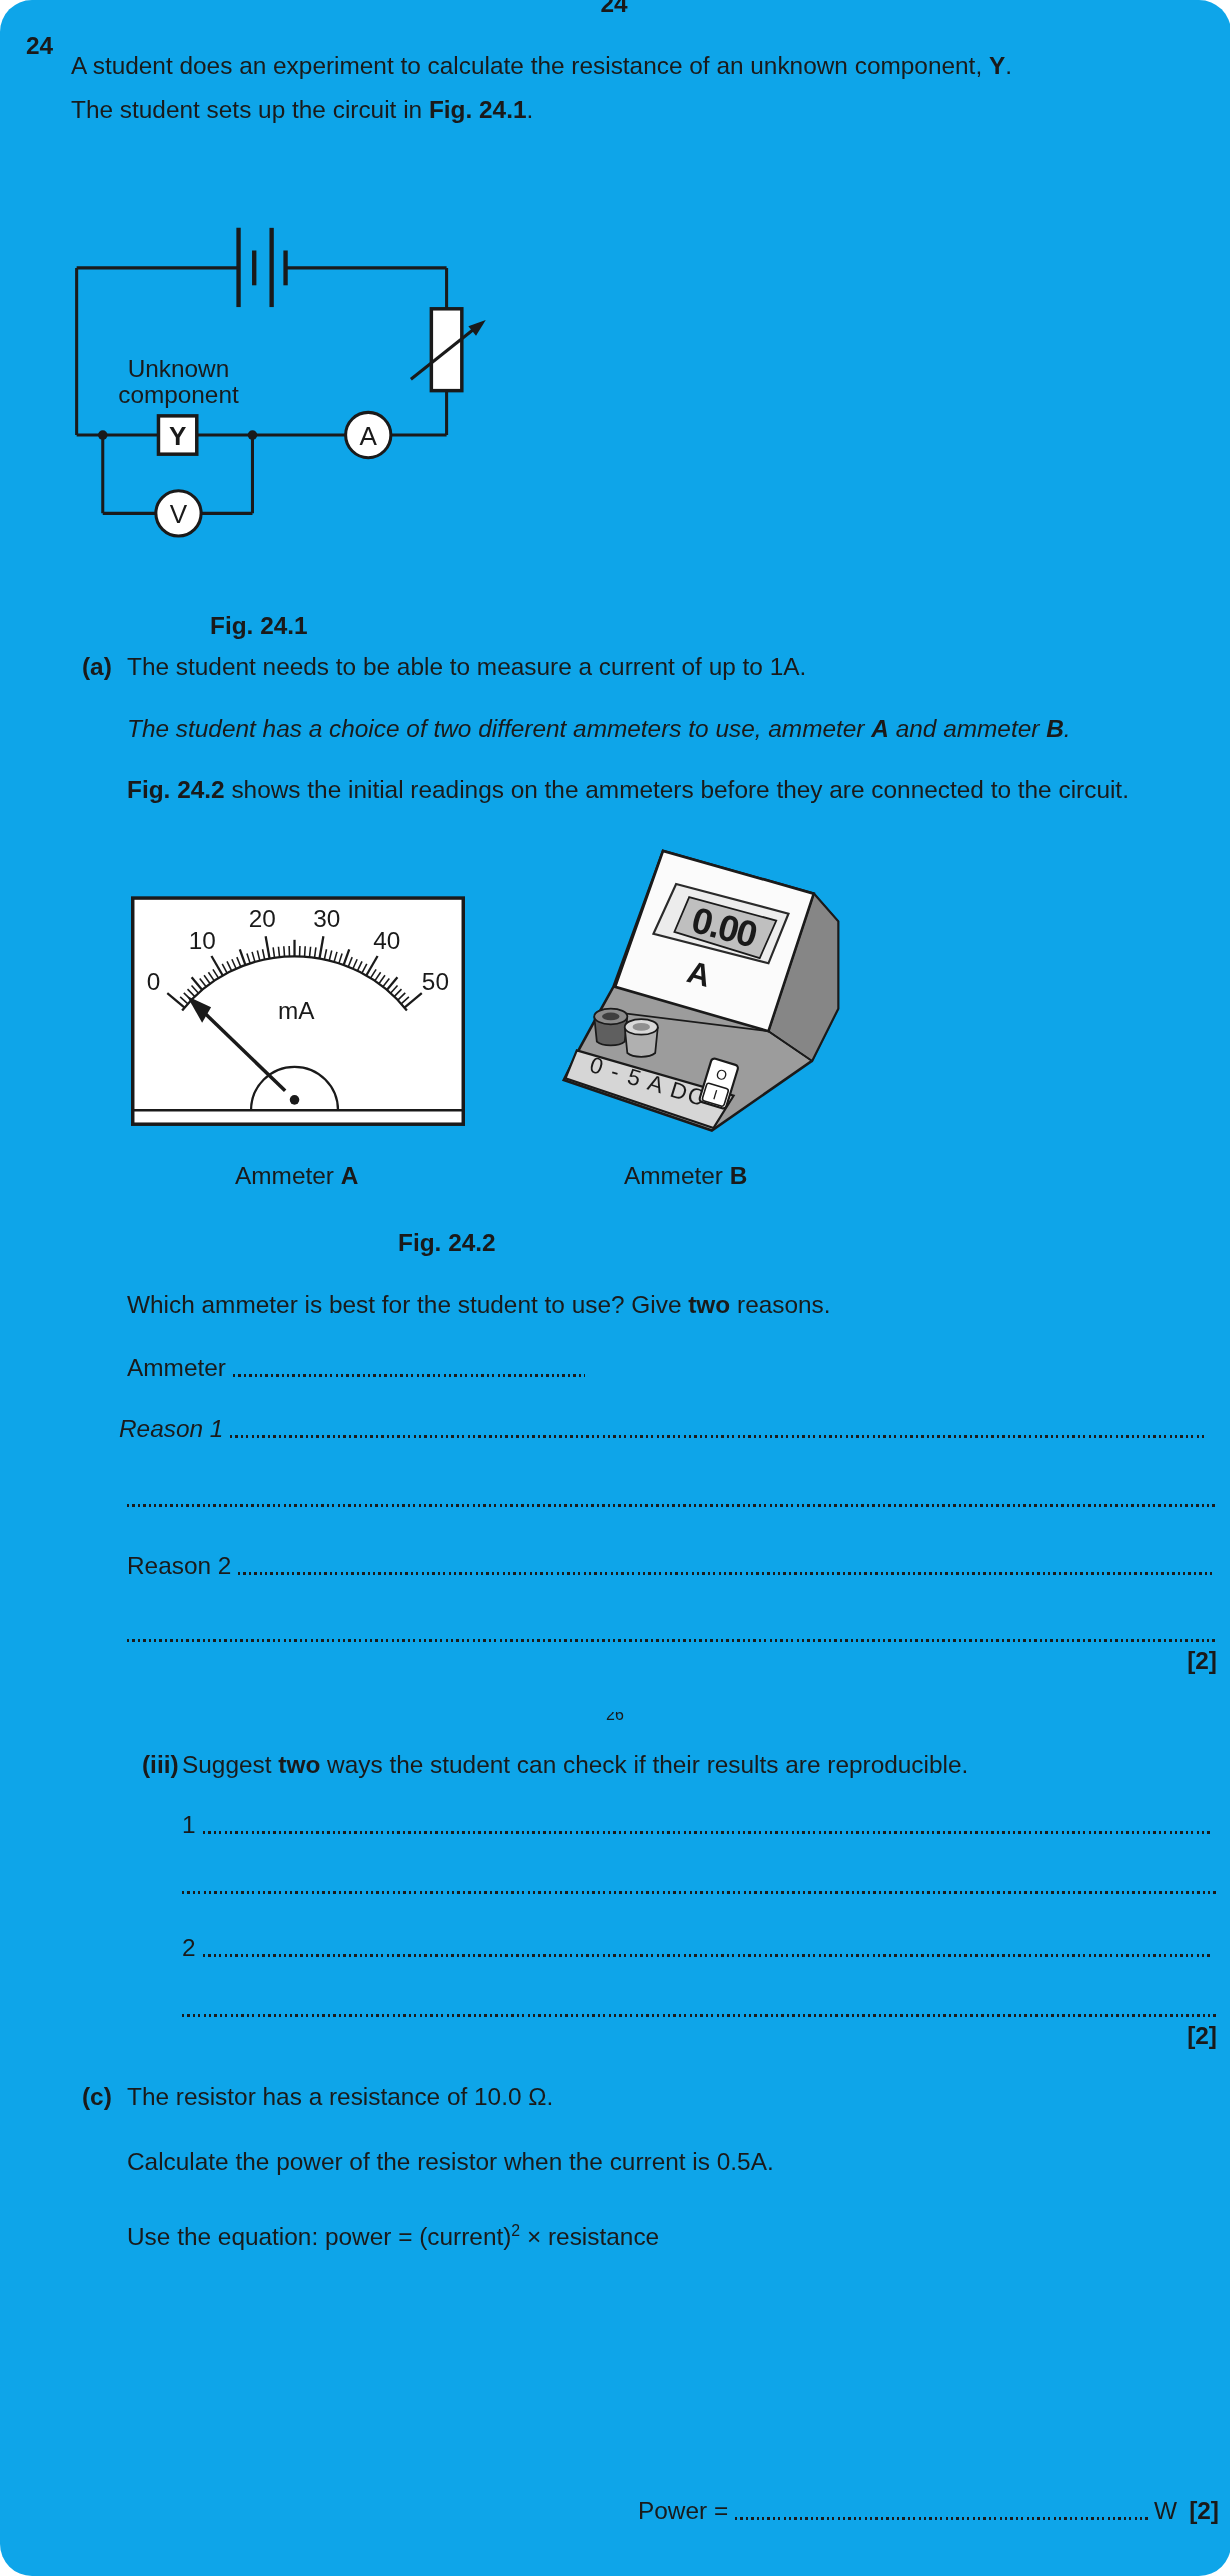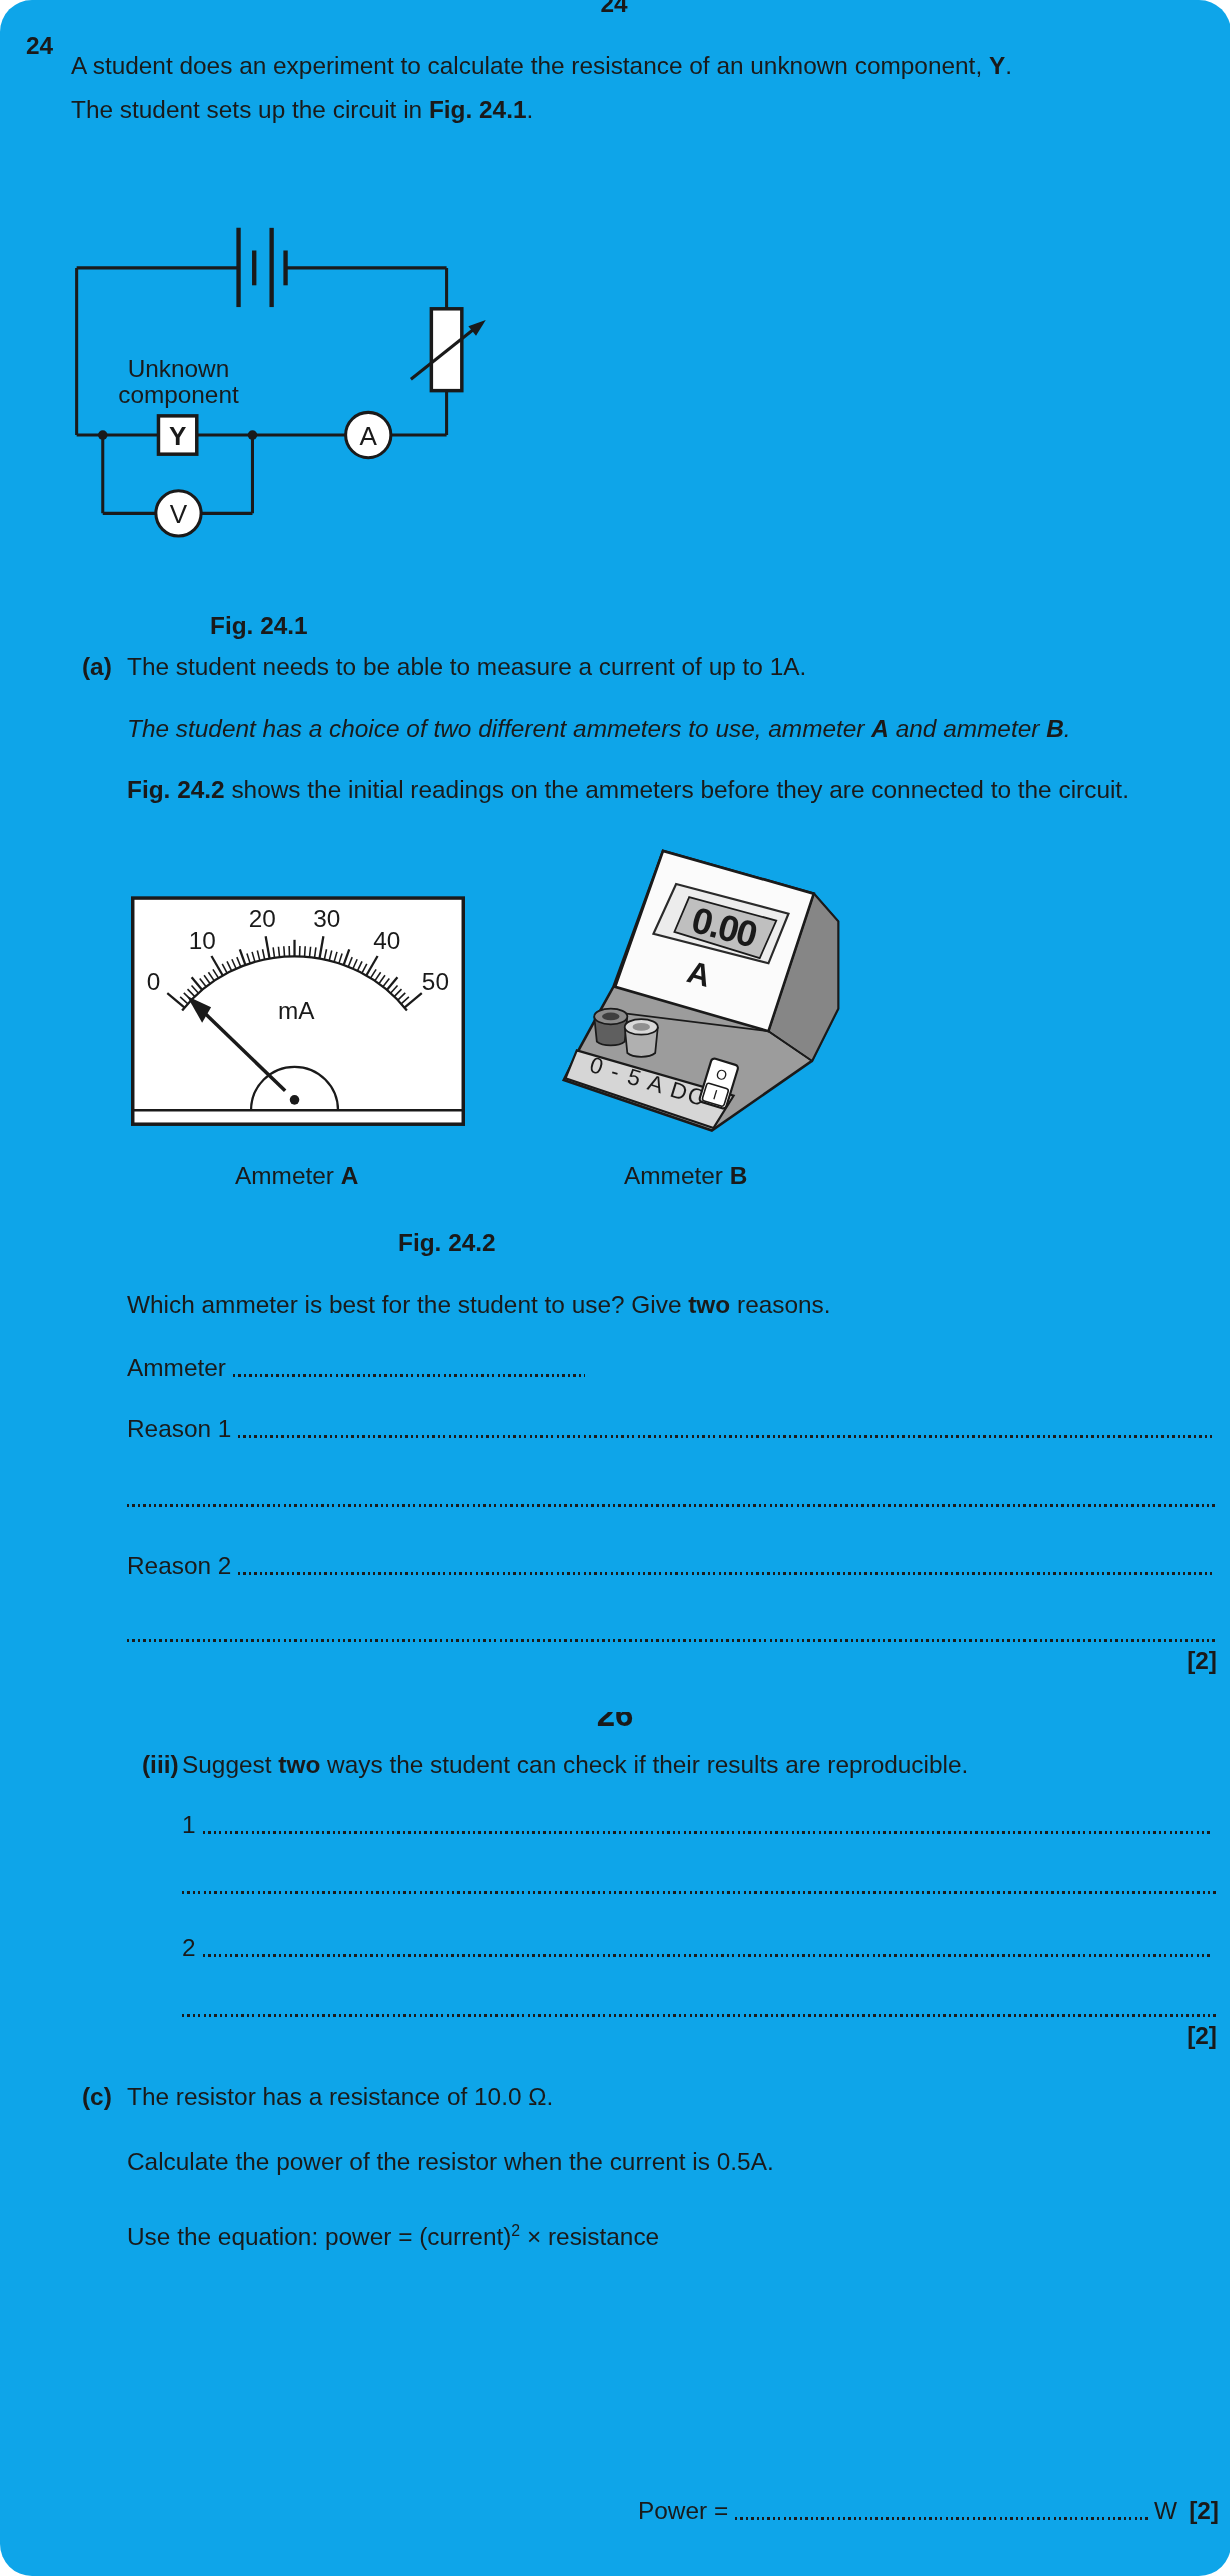--- a/index.html
+++ b/index.html
@@ -9,21 +9,21 @@
   .b{font-weight:700;}
   .center{text-align:center;}
   .flexrow{display:flex;align-items:flex-end;}
   .dots{flex:1 1 auto;height:2.6px;margin:0 5.2px 4.4px 7px;
         background:repeating-linear-gradient(90deg,#1b1b1b 0 2.3px,transparent 2.3px 5.4px);}
   .dotline{position:absolute;height:2.6px;
         background:repeating-linear-gradient(90deg,#1b1b1b 0 2.3px,transparent 2.3px 5.4px);}
   .marks{position:absolute;left:1130px;width:87px;text-align:right;font-weight:700;
          font-size:24.4px;line-height:26px;}
   .clip26{position:absolute;left:575px;top:1712px;width:80px;height:21px;overflow:hidden;}
-  .clip26 .inner{margin-top:-10.4px;font-weight:700;font-size:33px;line-height:26px;text-align:center;}
+  .clip26 .inner{margin-top:-10.4px;font-weight:400;font-size:16px;line-height:26px;text-align:center;}
   sup{font-size:0.65em;}
   svg text{font-family:"Liberation Sans",sans-serif;fill:#1a1a1a;}
 </style>
 </head>
 <body>
 
 <div id="page">
 
   <div class="line b center" style="left:566px;top:-8.7px;width:96px;">24</div>
 
@@ -183,21 +183,21 @@
   <div class="line" style="left:624px;top:1163px;"><span>Ammeter </span><span style="font-weight: 700;">B</span></div>
   <div class="line b" style="left:398px;top:1230px;">Fig. 24.2</div>
 
   <div class="line" style="left:127px;top:1292px;"><span>Which ammeter is best for the student to use? Give </span><span style="font-weight: 700;">two</span><span> reasons.</span></div>
 
   <div class="line flexrow" style="left:127px;top:1355px;width:463px;">
     <span>Ammeter</span>
     <span class="dots"></span>
   </div>
 
-  <div class="line flexrow" style="left:127px;top:1416px;width:1090px;">
+  <div class="line flexrow" style="left:119px;top:1416px;width:1090px;font-style:italic;">
     <span>Reason 1</span>
     <span class="dots"></span>
   </div>
   <div class="dotline" style="left:127px;top:1504px;width:1090px;"></div>
 
   <div class="line flexrow" style="left:127px;top:1553px;width:1090px;">
     <span>Reason 2</span>
     <span class="dots"></span>
   </div>
   <div class="dotline" style="left:127px;top:1639px;width:1090px;"></div>

